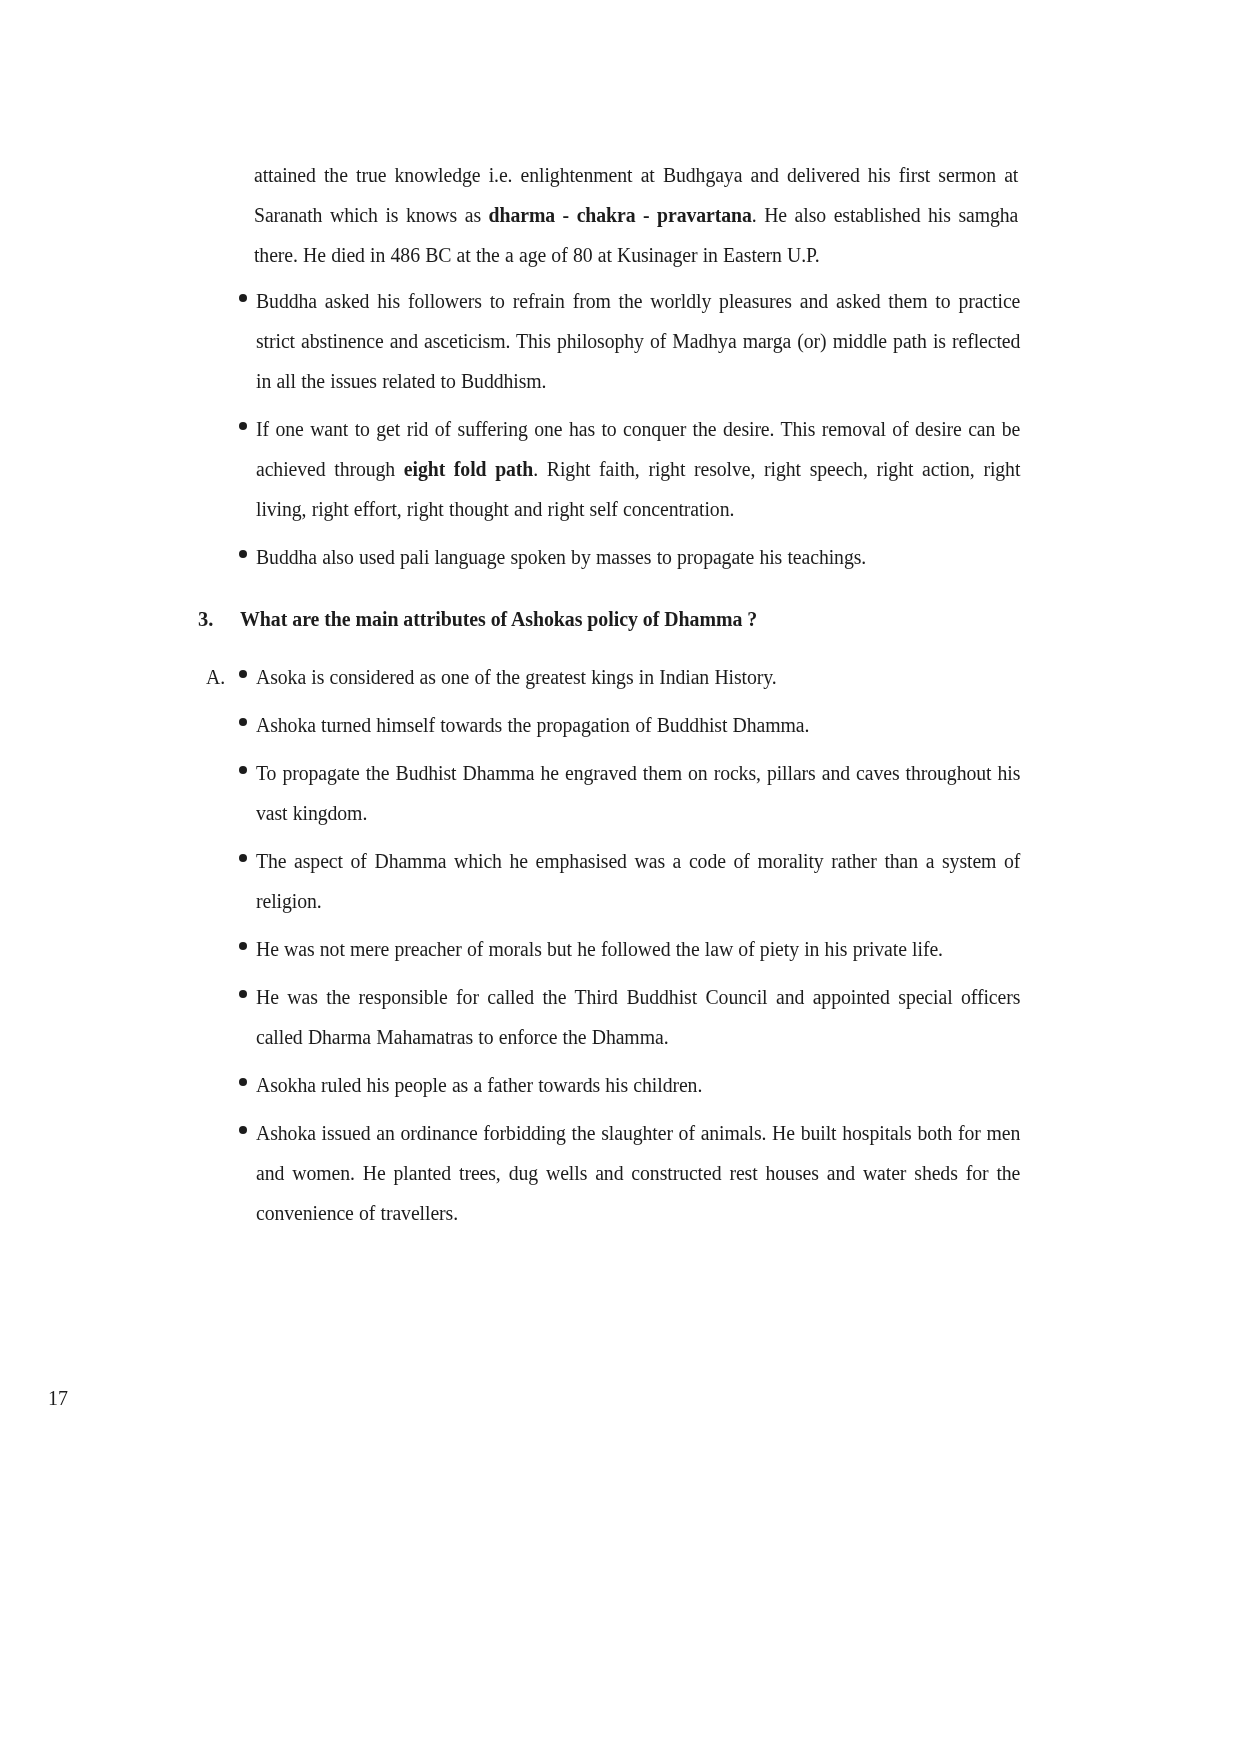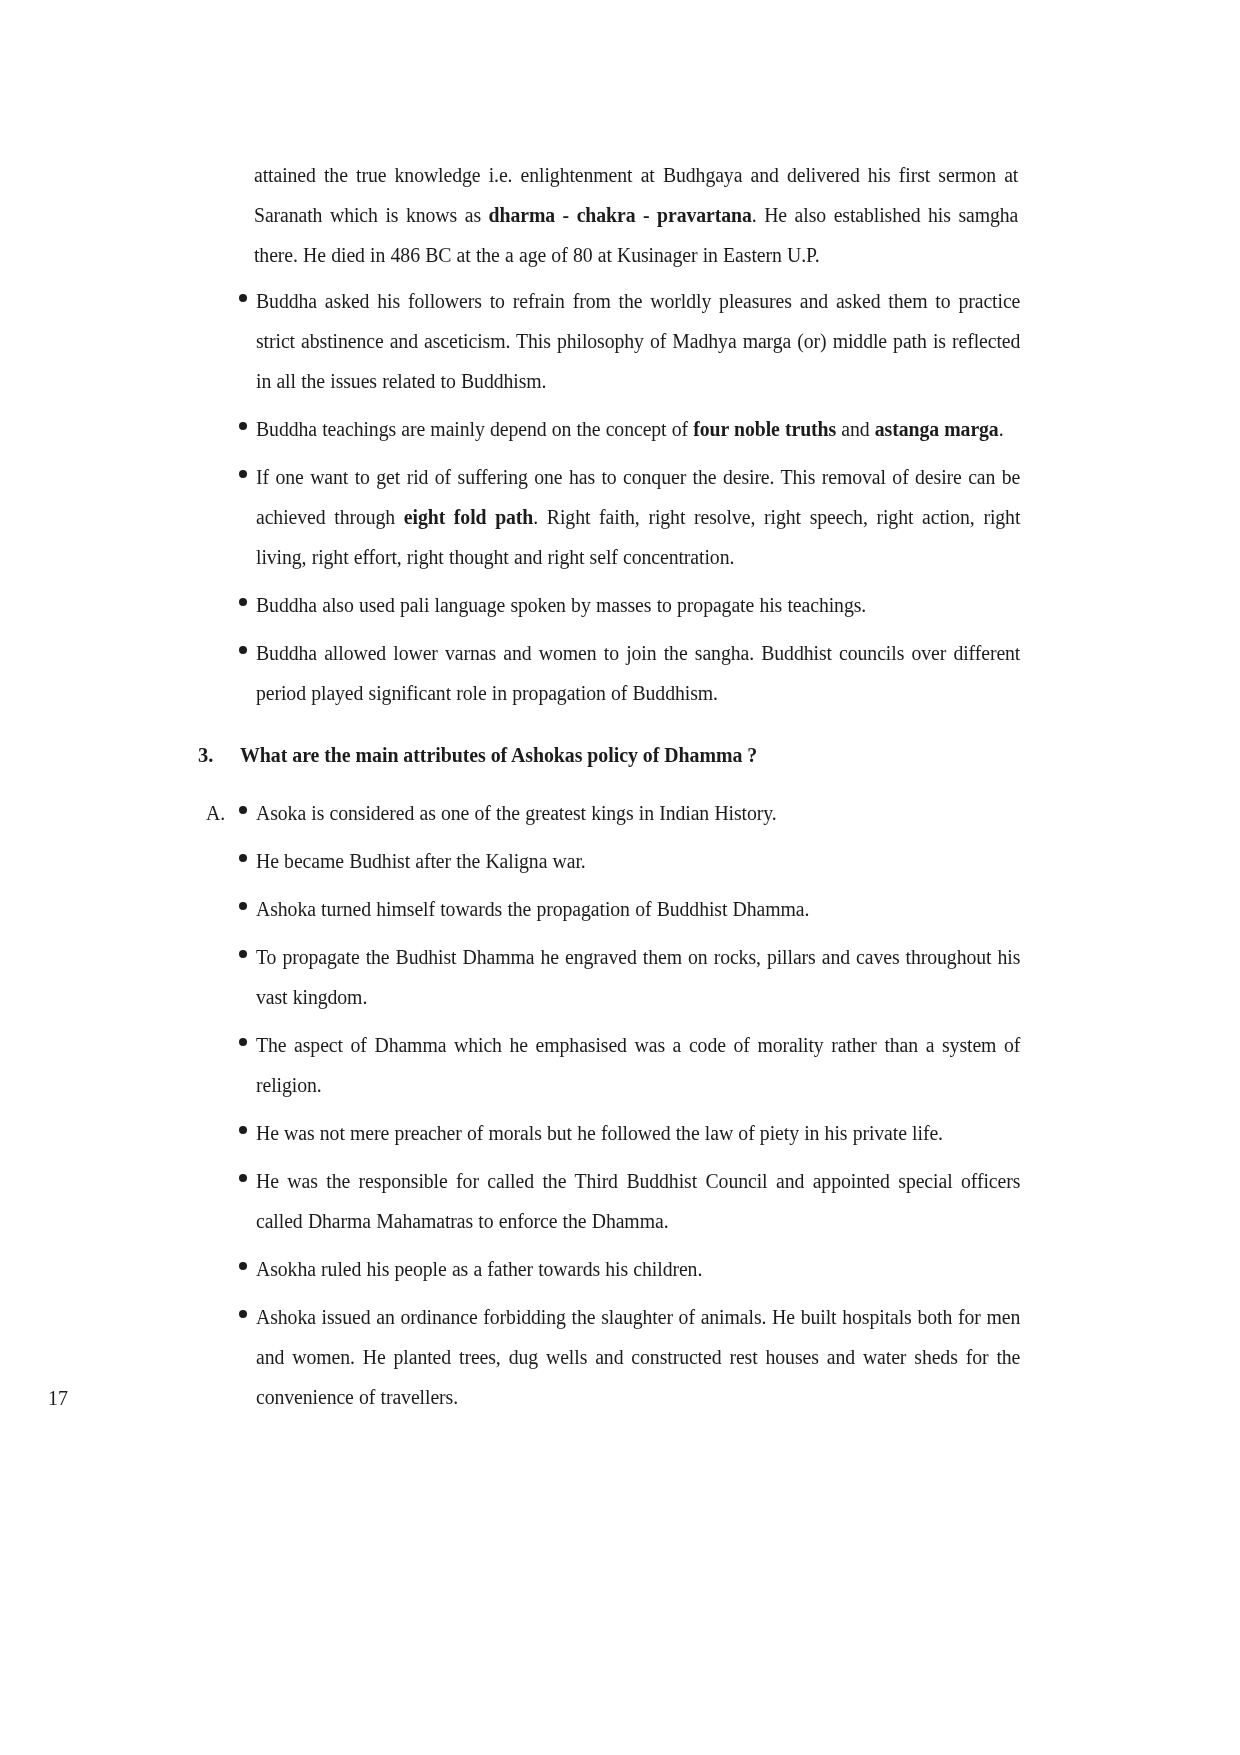--- a/index.html
+++ b/index.html
@@ -124,51 +124,39 @@
 
     <div class="txt cont-para"><span>attained the true knowledge i.e. enlightenment at Budhgaya and delivered his first sermon at Saranath which is knows as </span><b>dharma - chakra - pravartana</b><span>.  He also established his samgha there. He died in  486 BC at the a  age of 80 at Kusinager in Eastern U.P.</span></div>
 
     <div class="bullet-list">
         <div class="bullet-row">
           <span class="bullet-dot"></span>
           <div class="bullet-text txt"><span>Buddha asked his followers to refrain from the  worldly pleasures and asked them  to practice strict abstinence and asceticism.  This philosophy of Madhya marga (or) middle path is reflected in all the issues related to Buddhism.</span></div>
         </div>
         <div class="bullet-row">
           <span class="bullet-dot"></span>
-          <div class="bullet-text txt"><span>Buddha teachings are mainly depend on the concept of </span><b>four noble truths</b><span> and </span><b>astanga marga</b><span>.</span></div>
-        </div>
-        <div class="bullet-row">
-          <span class="bullet-dot"></span>
           <div class="bullet-text txt"><span>If one want to get rid of suffering one has to conquer the desire.  This removal of desire can be achieved through </span><b>eight fold path</b><span>.  Right  faith, right resolve, right  speech, right  action, right living, right  effort, right  thought and right self concentration.</span></div>
         </div>
         <div class="bullet-row">
           <span class="bullet-dot"></span>
           <div class="bullet-text txt"><span>Buddha also used pali language spoken by masses to propagate his teachings.</span></div>
-        </div>
-        <div class="bullet-row">
-          <span class="bullet-dot"></span>
-          <div class="bullet-text txt"><span>Buddha allowed lower varnas and women to join the sangha.  Buddhist councils over different period played significant role in propagation of Buddhism.</span></div>
         </div>
       </div>
 
     <div class="q-row">
       <span class="q-num">3.</span>
       <span class="q-text">What are the main attributes of Ashokas policy of Dhamma ?</span>
     </div>
 
     <div class="ans-block">
       <span class="ans-marker txt">A.</span>
       <div class="bullet-list">
           <div class="bullet-row">
             <span class="bullet-dot"></span>
             <div class="bullet-text txt"><span>Asoka is considered as one of the greatest kings in Indian History.</span></div>
-          </div>
-          <div class="bullet-row">
-            <span class="bullet-dot"></span>
-            <div class="bullet-text txt"><span>He became Budhist after the Kaligna war.</span></div>
           </div>
           <div class="bullet-row">
             <span class="bullet-dot"></span>
             <div class="bullet-text txt"><span>Ashoka turned himself towards the propagation of Buddhist Dhamma.</span></div>
           </div>
           <div class="bullet-row">
             <span class="bullet-dot"></span>
             <div class="bullet-text txt"><span>To propagate the Budhist Dhamma he engraved them on rocks, pillars and caves throughout his vast kingdom.</span></div>
           </div>
           <div class="bullet-row">

